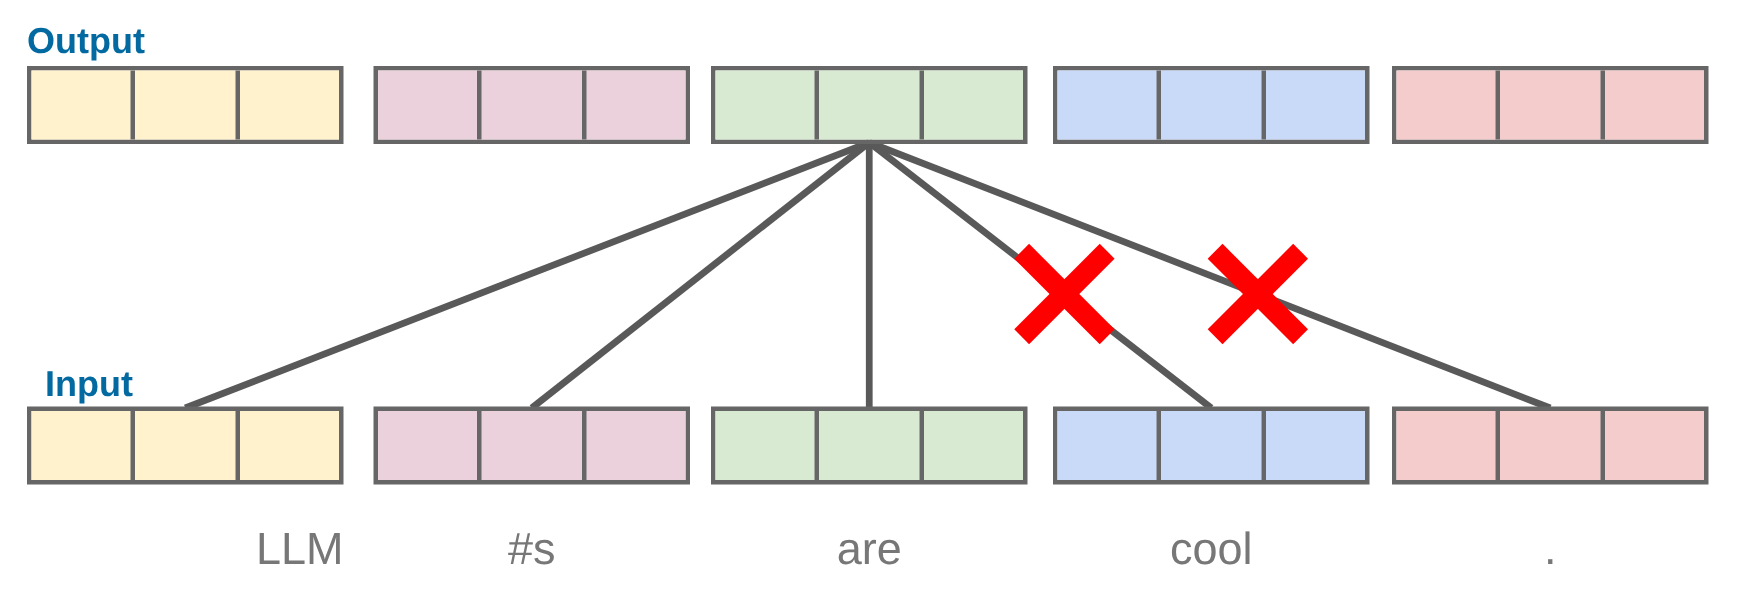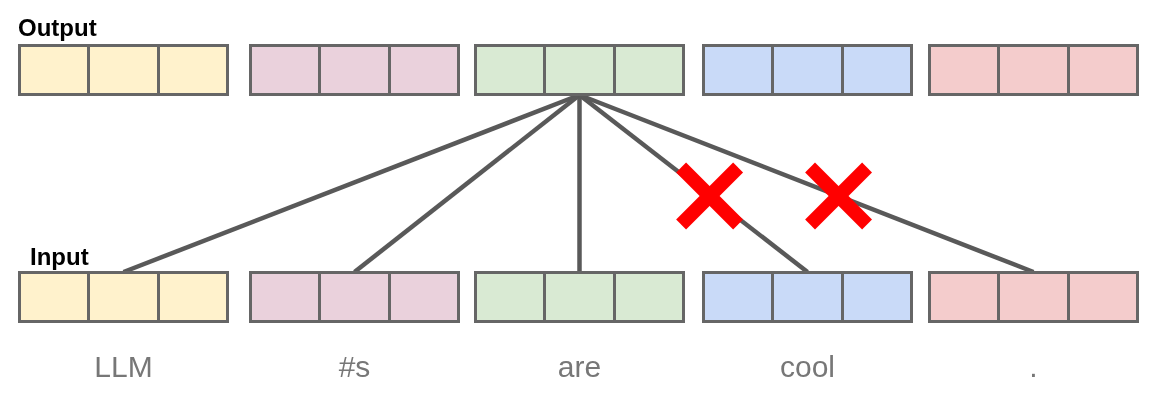--- a/index.html
+++ b/index.html
@@ -13,21 +13,21 @@
     width: 1160px;
     height: 408px;
     background: #ffffff;
     overflow: hidden;
   }
   .row-label {
     position: absolute;
     font-size: 24px;
     font-weight: bold;
     line-height: 1;
-    color: #000000;
+    color: #0369a1;
     white-space: nowrap;
   }
   .row-label.output { left: 18px; top: 16px; }
   .row-label.input  { left: 30px; top: 245px; }
   .token-group {
     position: absolute;
     width: 211px;
     height: 52px;
     box-sizing: border-box;
     border: 3px solid #666666;
@@ -80,21 +80,21 @@
       <div class="token-group" style="left: 18px; top: 44px; border-color: rgb(102, 102, 102);">
         <div class="cell" style="background: rgb(255, 242, 204); border-left-color: rgb(102, 102, 102);"></div>
         <div class="cell" style="background: rgb(255, 242, 204); border-left-color: rgb(102, 102, 102);"></div>
         <div class="cell" style="background: rgb(255, 242, 204); border-left-color: rgb(102, 102, 102);"></div>
       </div>
       <div class="token-group" style="left: 18px; top: 271px; border-color: rgb(102, 102, 102);">
         <div class="cell" style="background: rgb(255, 242, 204); border-left-color: rgb(102, 102, 102);"></div>
         <div class="cell" style="background: rgb(255, 242, 204); border-left-color: rgb(102, 102, 102);"></div>
         <div class="cell" style="background: rgb(255, 242, 204); border-left-color: rgb(102, 102, 102);"></div>
       </div>
-      <div class="token-label" style="left: 18px; color: rgb(119, 119, 119);">LLM</div>
+      <div class="token-label" style="left: 18px; color: rgb(119, 119, 119); text-align: right;">LLM</div>
       <div class="token-group" style="left: 249px; top: 44px; border-color: rgb(102, 102, 102);">
         <div class="cell" style="background: rgb(234, 209, 220); border-left-color: rgb(102, 102, 102);"></div>
         <div class="cell" style="background: rgb(234, 209, 220); border-left-color: rgb(102, 102, 102);"></div>
         <div class="cell" style="background: rgb(234, 209, 220); border-left-color: rgb(102, 102, 102);"></div>
       </div>
       <div class="token-group" style="left: 249px; top: 271px; border-color: rgb(102, 102, 102);">
         <div class="cell" style="background: rgb(234, 209, 220); border-left-color: rgb(102, 102, 102);"></div>
         <div class="cell" style="background: rgb(234, 209, 220); border-left-color: rgb(102, 102, 102);"></div>
         <div class="cell" style="background: rgb(234, 209, 220); border-left-color: rgb(102, 102, 102);"></div>
       </div>

